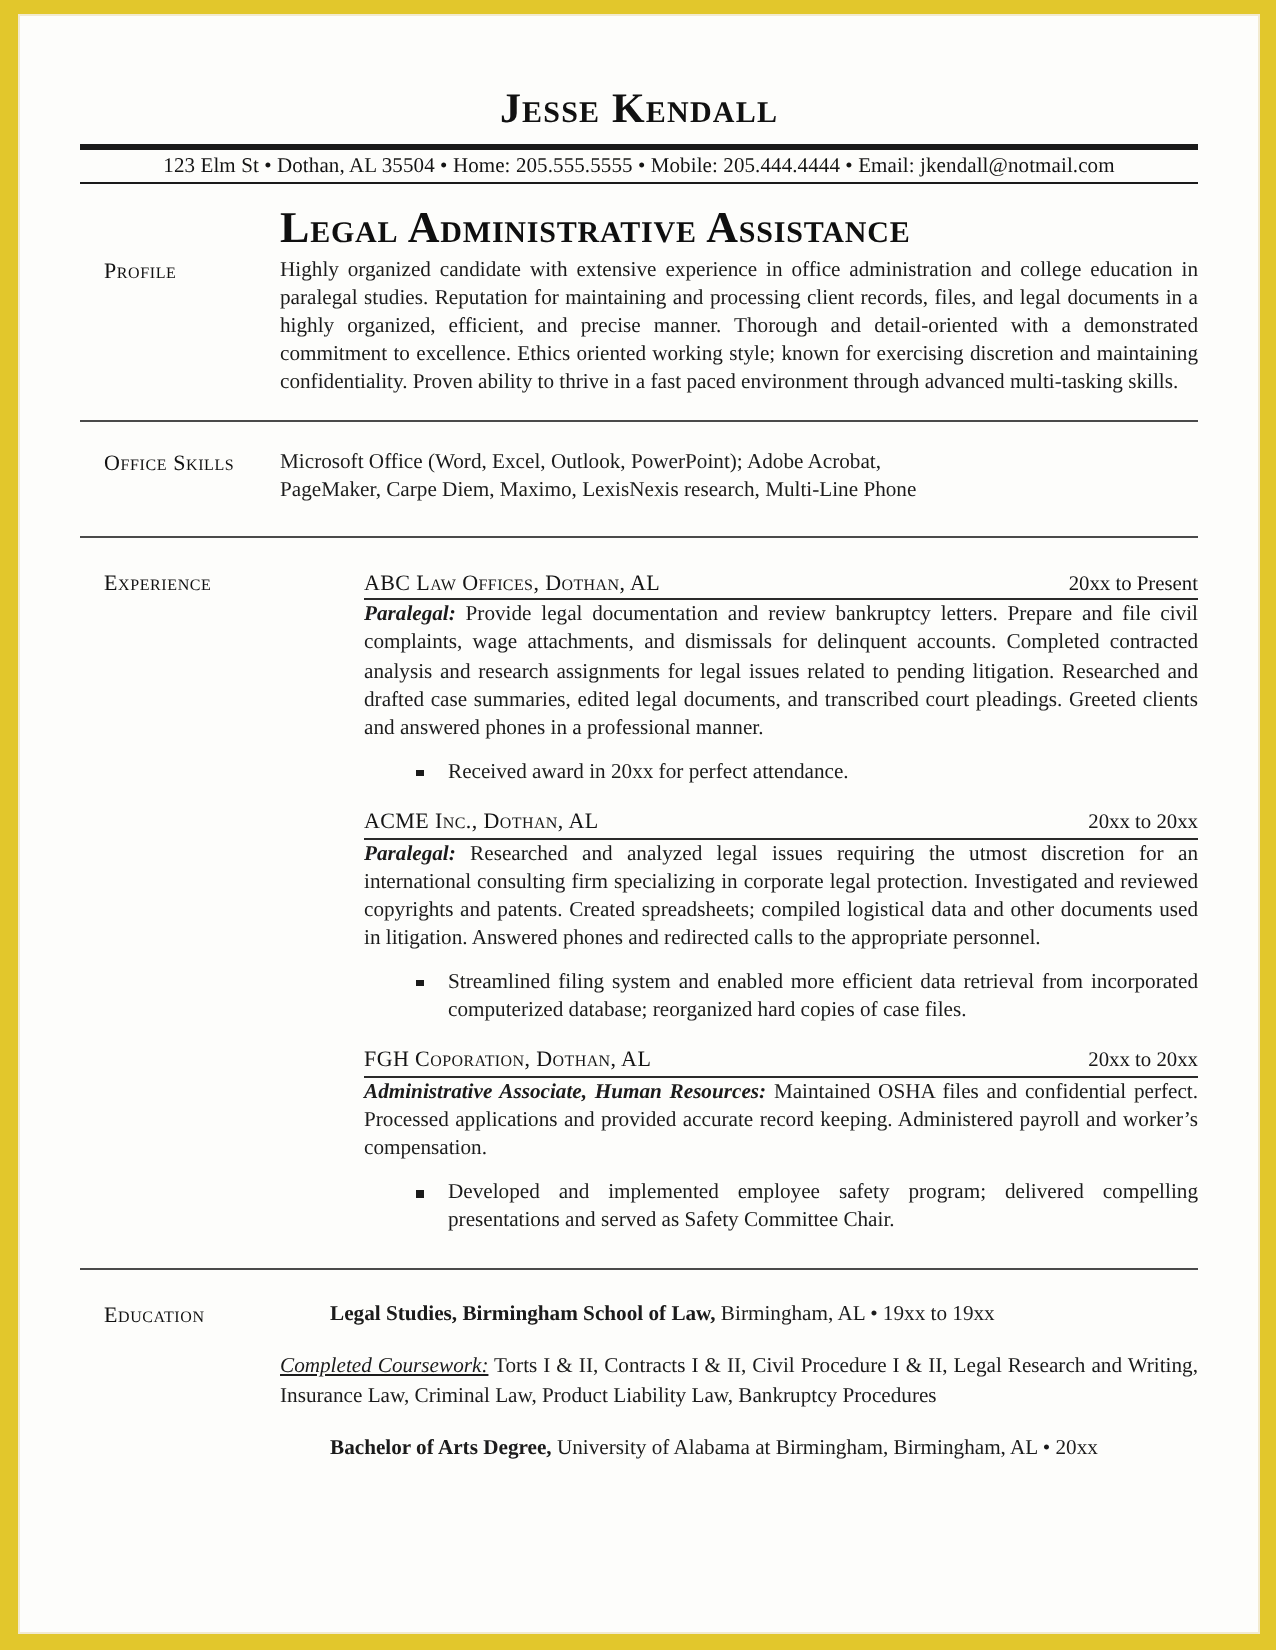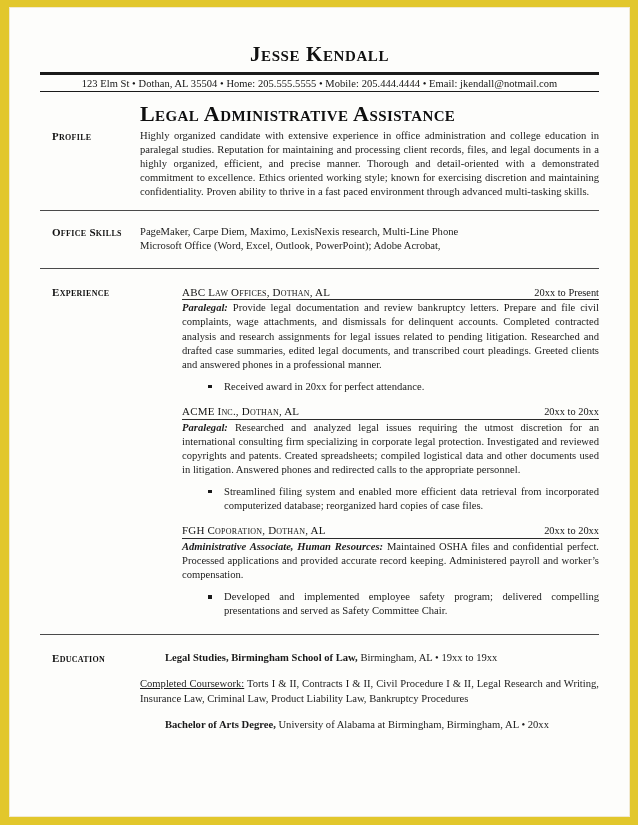--- a/index.html
+++ b/index.html
@@ -67,21 +67,21 @@
   
   .section {
     display: flex;
     align-items: flex-start;
     width: 100%;
   }
   .sec-label {
     width: 100px;
     flex: 0 0 100px;
     font-variant: small-caps;
-    font-weight: bold;
+    font-weight: normal;
     font-size: 11px;
     letter-spacing: 0.3px;
     color: #111;
     padding-top: 1px;
     padding-left: 12px;
   }
   .sec-body {
     flex: 1 1 auto;
     font-size: 10.6px;
     line-height: 1.33;
@@ -150,20 +150,21 @@
     top: 5px;
     width: 3.5px;
     height: 3.5px;
     background: #1a1a1a;
   }
 
   
   .edu-line { margin-bottom: 2px; }
   .edu-strong { font-weight: bold; margin-left: 25px; }
   .coursework-label {
+    font-style: italic;
     text-decoration: underline;
   }
   .edu-block { margin-top: 12px; }
 </style>
 </head>
 <body>
 
 <div class="page-frame">
   <div class="page-inner-edge">
     <div class="sheet">
@@ -177,22 +178,22 @@
       <div class="section">
         <div class="sec-label">Profile</div>
         <div class="sec-body">Highly organized candidate with extensive experience in office administration and college education in paralegal studies. Reputation for maintaining and processing client records, files, and  legal documents in a highly organized, efficient, and precise manner. Thorough and detail-oriented with a demonstrated commitment to excellence. Ethics oriented working style; known for exercising discretion and maintaining confidentiality. Proven ability to thrive in a fast paced environment through advanced multi-tasking skills.</div>
       </div>
 
       <div class="divider"></div>
 
       <div class="section" style="margin-top:14px;">
         <div class="sec-label">Office Skills</div>
         <div class="sec-body" style="text-align:left;">
+          <div>Microsoft Office (Word, Excel, Outlook, PowerPoint); Adobe Acrobat,</div>
           <div>PageMaker, Carpe Diem, Maximo, LexisNexis research, Multi-Line Phone</div>
-          <div>Microsoft Office (Word, Excel, Outlook, PowerPoint); Adobe Acrobat,</div>
         </div>
       </div>
 
       <div class="divider" style="margin-top:14px;"></div>
 
       <div class="section" style="margin-top:16px;gap:42px;">
         <div class="sec-label">Experience</div>
         <div class="sec-body">
 
           <div class="job">

